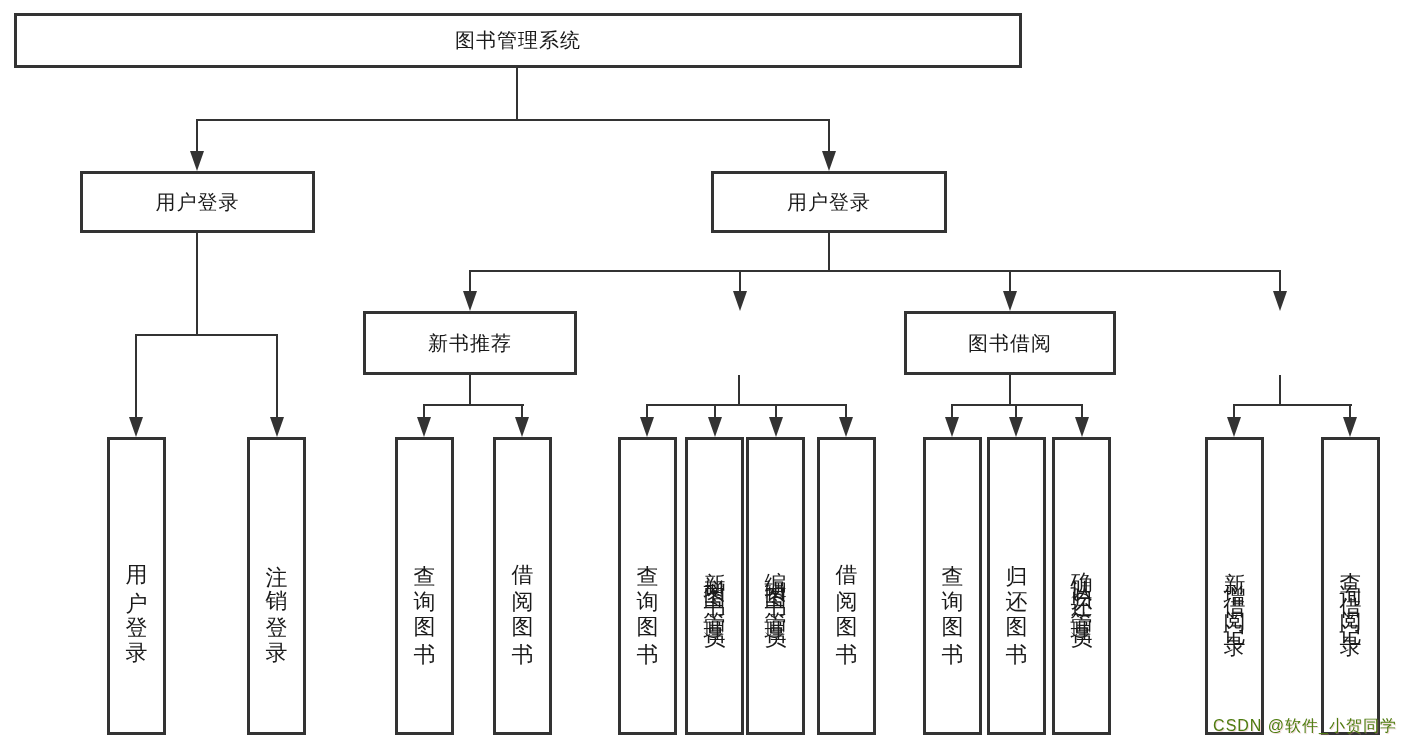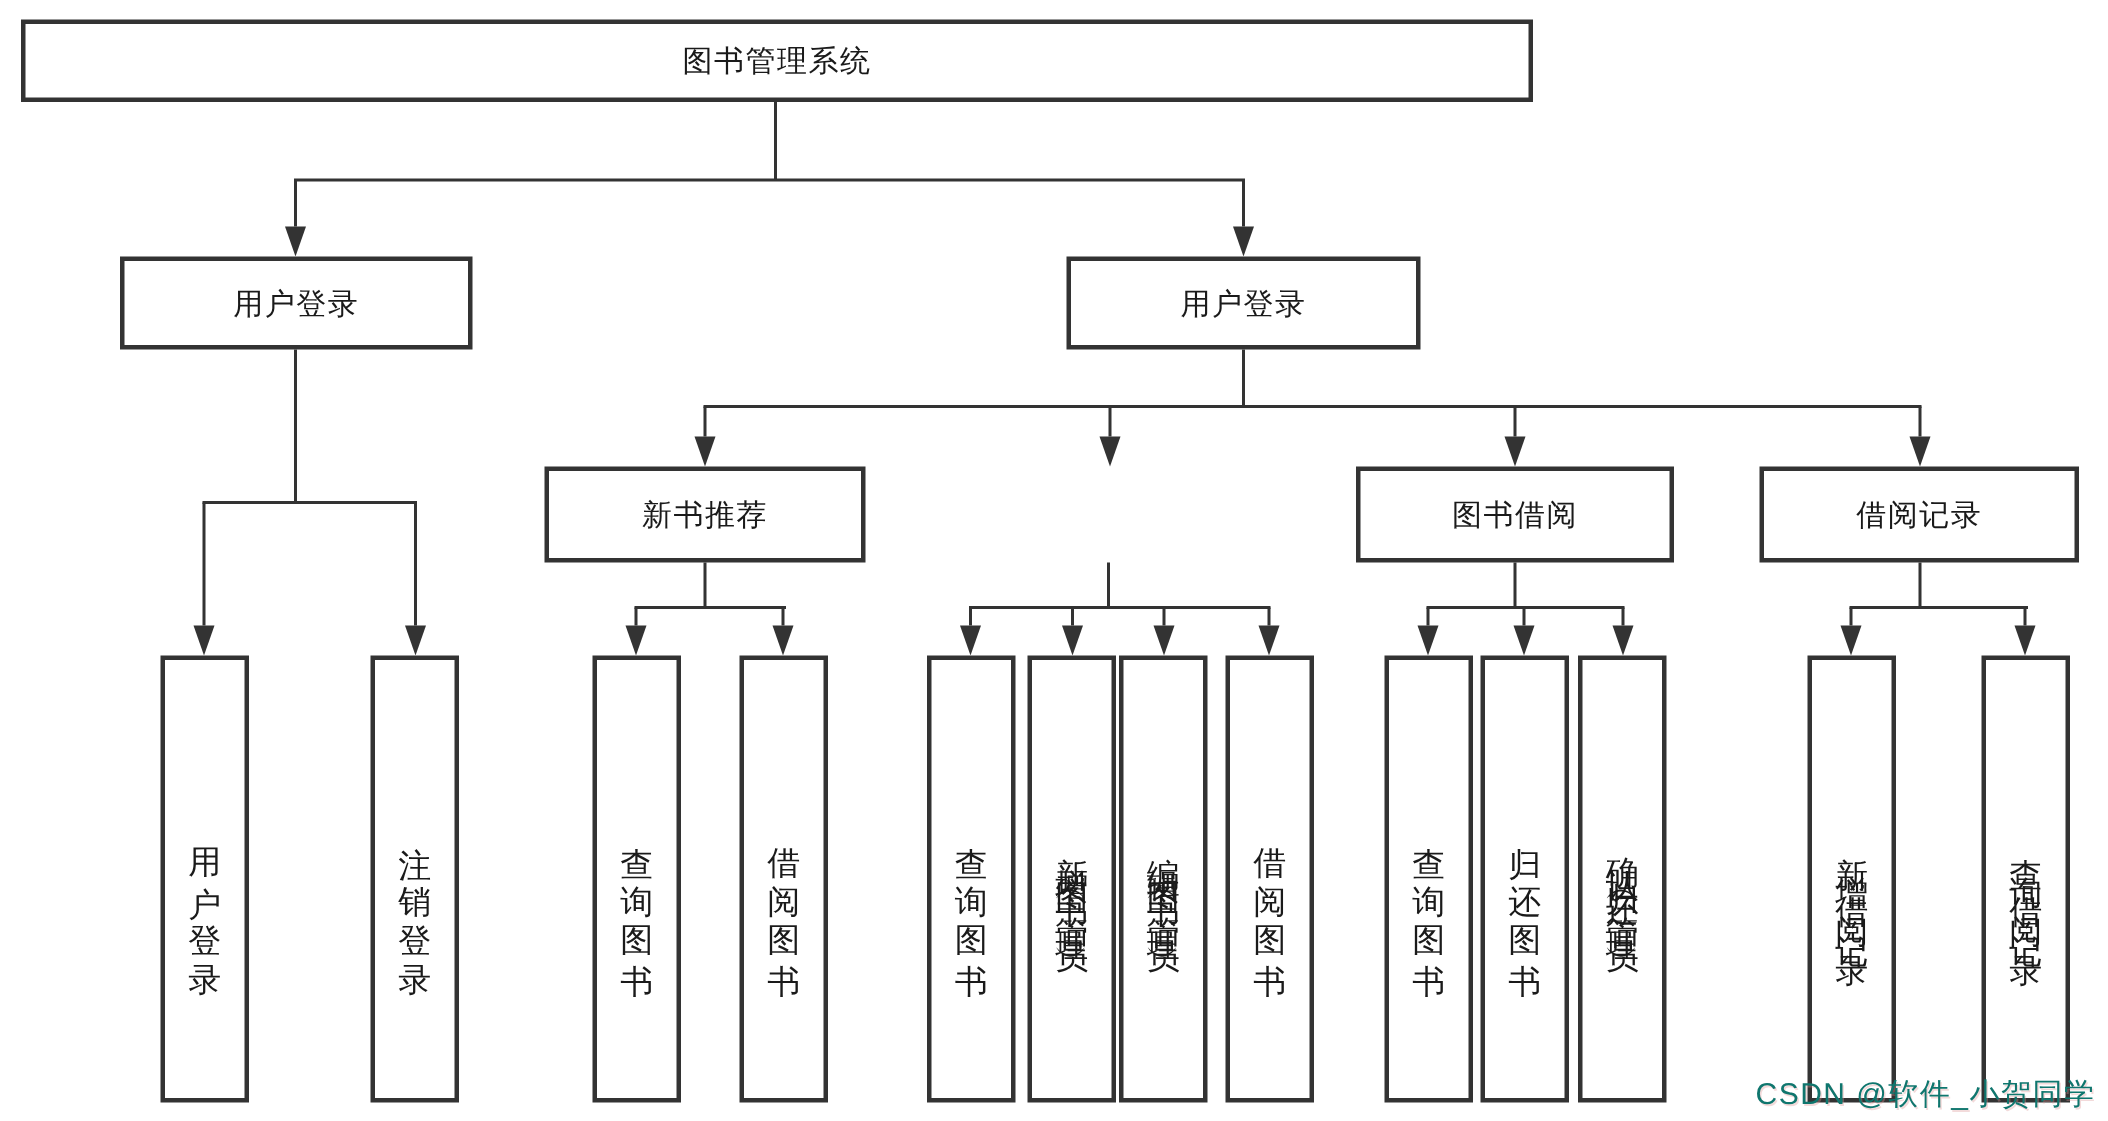--- a/index.html
+++ b/index.html
@@ -23,21 +23,21 @@
   .vt.s9{letter-spacing:8px;margin-bottom:-8px;}
   .hline{position:absolute;height:2px;background:#333333;}
   .vline{position:absolute;width:2px;background:#333333;}
   .drop{position:absolute;width:2px;background:#333333;}
   .drop::after{
     content:'';position:absolute;left:-6px;bottom:-20px;
     border-left:7px solid transparent;border-right:7px solid transparent;
     border-top:20px solid #333333;width:0;height:0;
   }
   .watermark{
-    position:absolute;font-size:20px;color:#0f766e;letter-spacing:1px;z-index:5;
+    position:absolute;font-size:16px;color:#4d7c0f;letter-spacing:1px;z-index:5;
     text-shadow:1px 1px 0 rgba(222,150,150,0.35);
   }
 </style>
 </head>
 <body>
 
 <div class="canvas">
 
   <div class="box" style="left:14px;top:13px;width:1008px;height:55px;">
     <span>图书管理系统</span>
@@ -65,23 +65,20 @@
   <div class="drop" style="left:469px;top:271px;height:20px;"></div>
   <div class="drop" style="left:739px;top:271px;height:20px;"></div>
   <div class="drop" style="left:1009px;top:271px;height:20px;"></div>
   <div class="drop" style="left:1279px;top:271px;height:20px;"></div>
 
   <div class="box" style="left:363px;top:311px;width:214px;height:64px;justify-content:center;">
     <span>新书推荐</span>
   </div>
   <div class="box" style="left:904px;top:311px;width:212px;height:64px;">
     <span>图书借阅</span>
-  </div>
-  <div class="box" style="left:1173px;top:311px;width:213px;height:64px;">
-    <span>借阅记录</span>
   </div>
 
   <div class="vline" style="left:469px;top:375px;height:31px;"></div>
   <div class="hline" style="left:423px;top:404px;width:101px;"></div>
   <div class="drop" style="left:423px;top:405px;height:12px;"></div>
   <div class="drop" style="left:521px;top:405px;height:12px;"></div>
 
   <div class="vline" style="left:738px;top:375px;height:31px;"></div>
   <div class="hline" style="left:646px;top:404px;width:201px;"></div>
   <div class="drop" style="left:646px;top:405px;height:12px;"></div>

